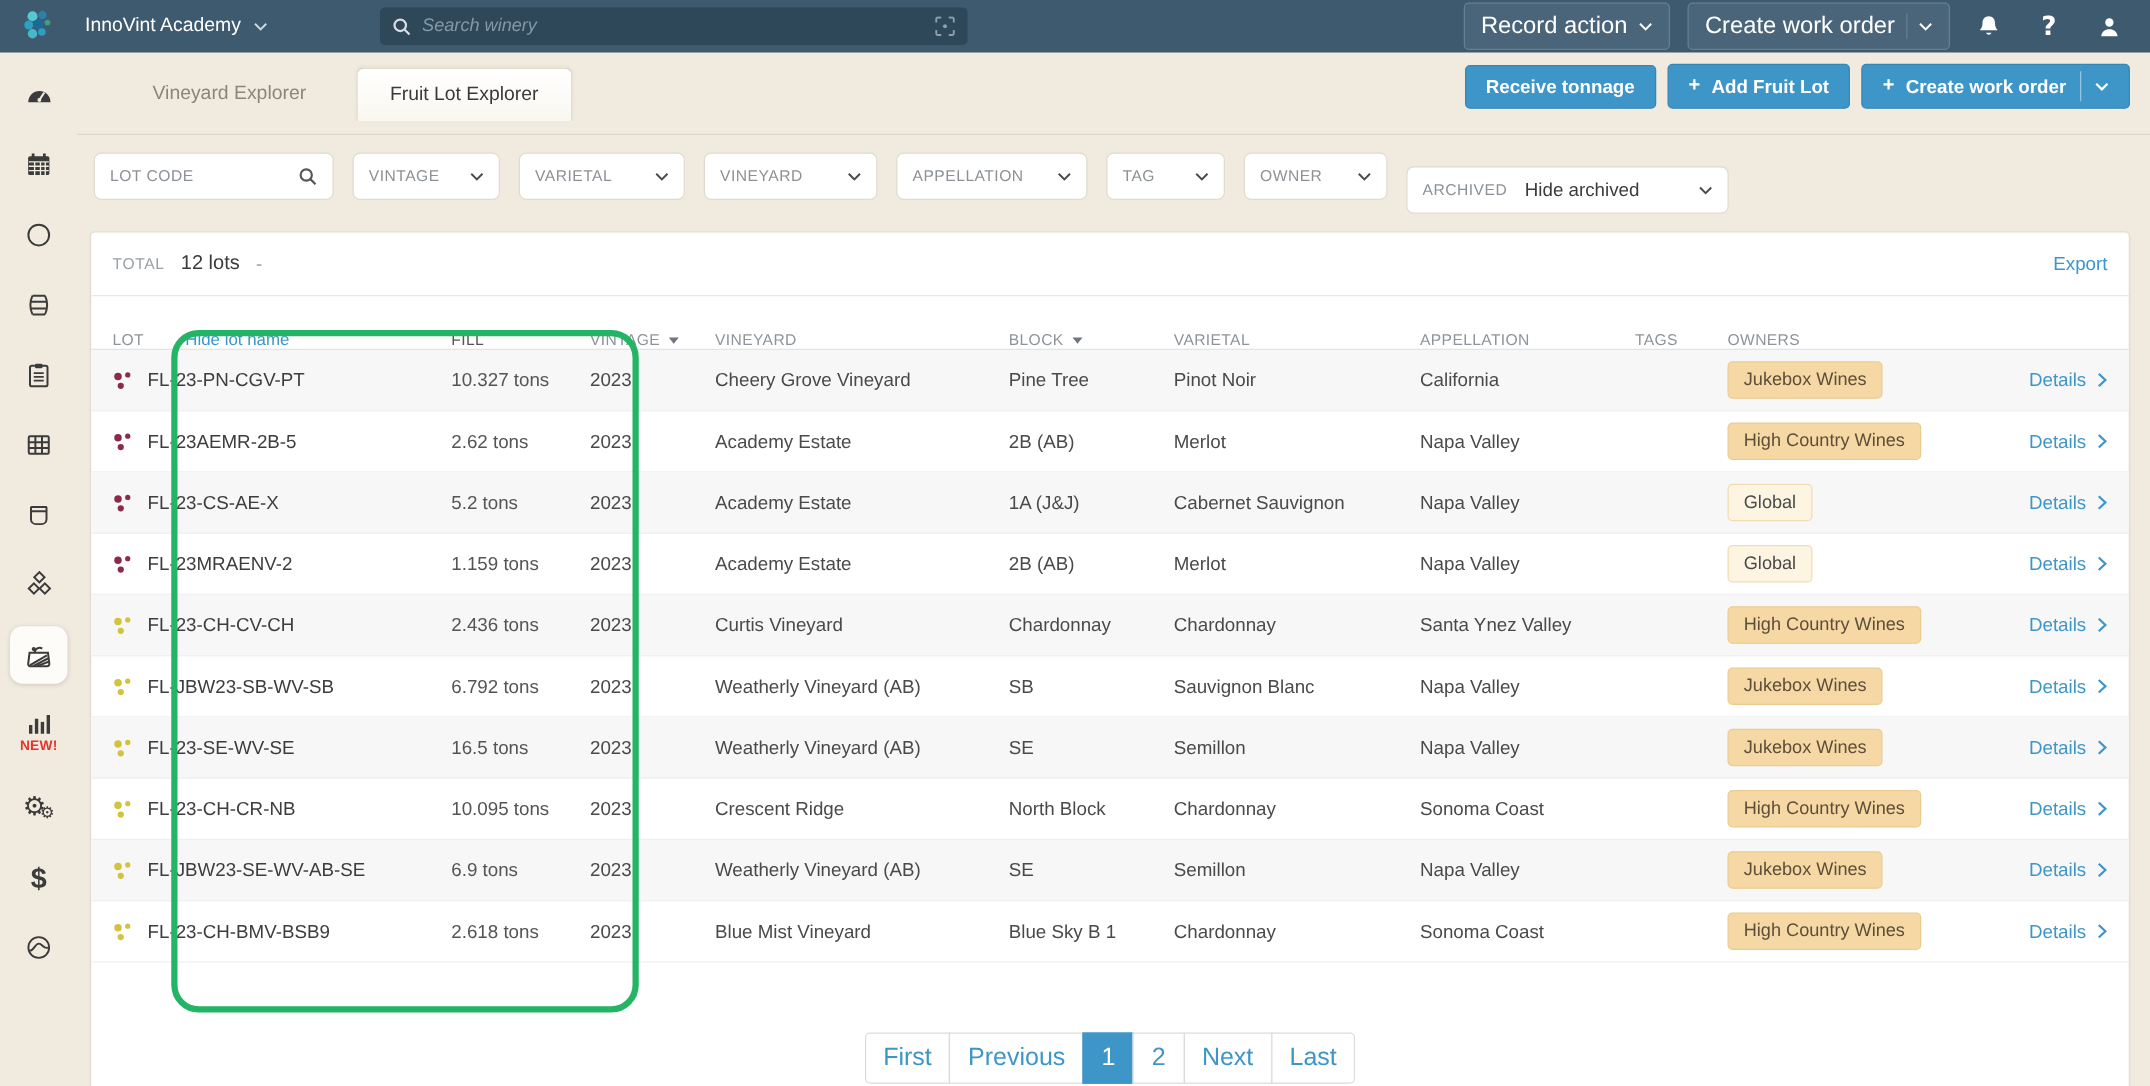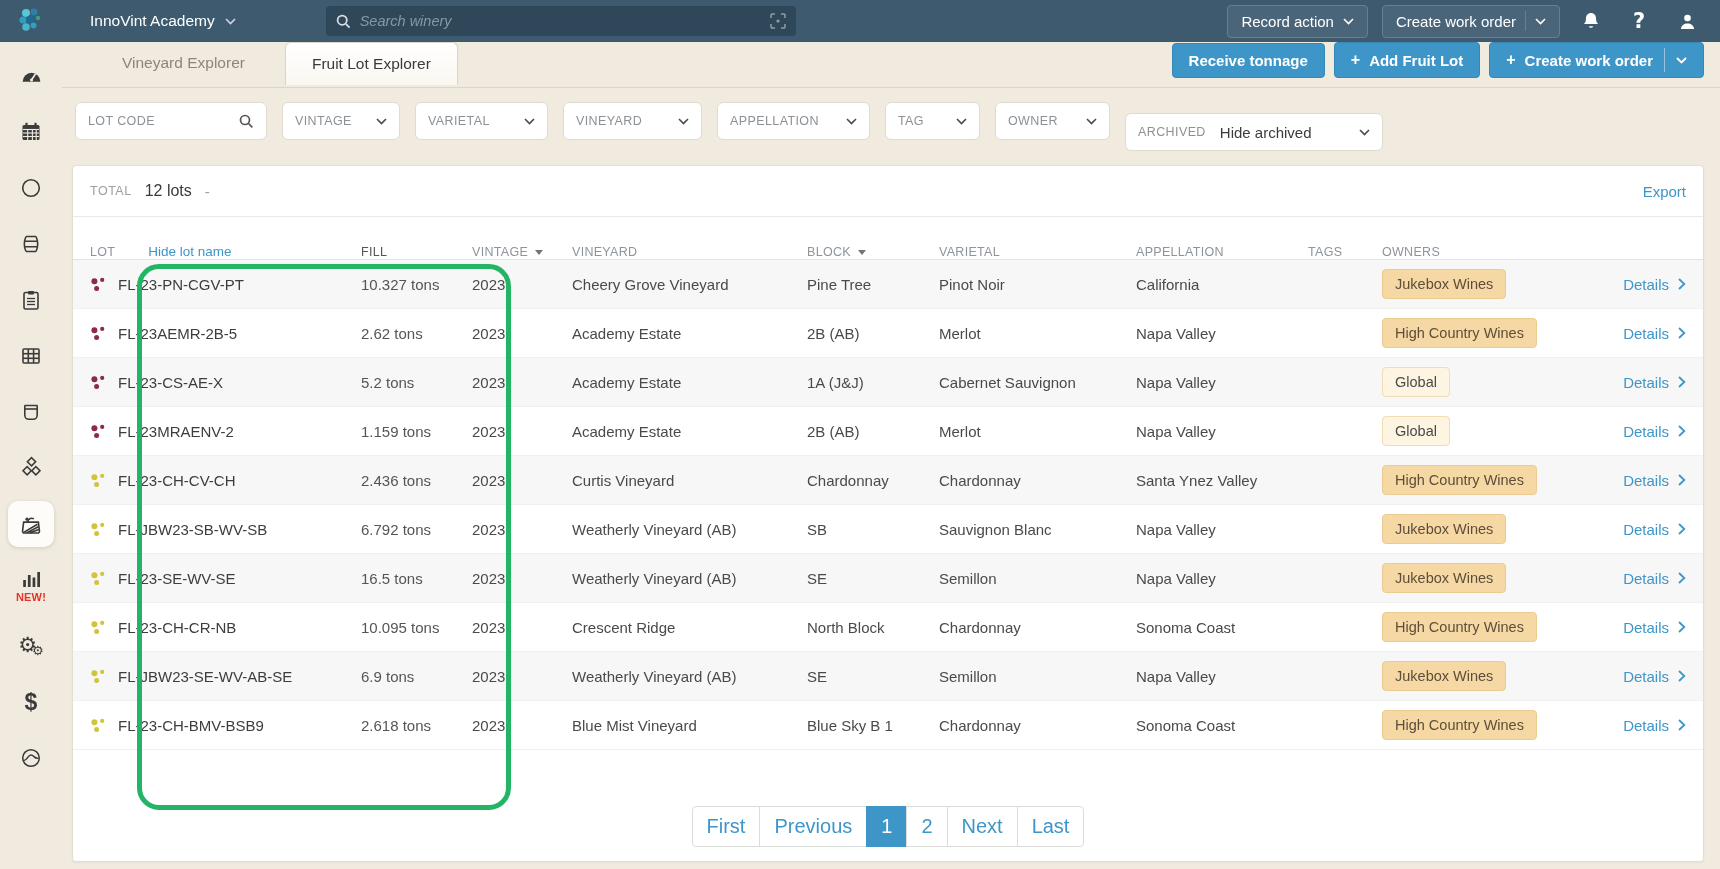--- a/index.html
+++ b/index.html
@@ -4,29 +4,29 @@
 <style>
   * { box-sizing: border-box; margin: 0; padding: 0; }
   html,body { width:1720px; height:869px; overflow:hidden; background:#f1ebdf;
     font-family:"Liberation Sans","DejaVu Sans",sans-serif; color:#474747; }
 
   
   .topbar { height:42px; background:#3e5a6e; display:flex; align-items:center;
     padding:0 16px 0 16px; gap:12px; position:relative; z-index:20; }
   .logo { width:30px; height:30px; flex:0 0 auto; }
   .winery-switch { display:flex; align-items:center; gap:10px; color:#fff;
-    font-size:15.5px; margin-left:32px; cursor:pointer; }
+    font-size:15.5px; margin-left:10px; cursor:pointer; }
   .tb-search { width:470px; height:30px; background:#2e4759; border-radius:4px;
     display:flex; align-items:center; padding:0 10px; gap:9px; margin-left:78px; }
   .tb-search input { flex:1; background:transparent; border:none; outline:none;
     color:#d9e2e8; font-size:14.5px; font-style:italic; font-family:inherit; }
   .tb-search input::placeholder { color:#8499a7; font-style:italic; }
   .tb-right { margin-left:auto; display:flex; align-items:center; gap:14px; }
   .tb-btn { background:#4a657a; border:1px solid #648092; border-radius:4px;
-    color:#fff; font-size:15px; padding:7px 13px; display:flex; align-items:center;
+    color:#fff; font-size:19px; padding:7px 13px; display:flex; align-items:center;
     gap:9px; cursor:pointer; white-space:nowrap; }
   .tb-btn .divider { width:1px; height:20px; background:#648092; margin:-4px 0; }
   .tb-icon { width:34px; display:flex; justify-content:center; align-items:center; cursor:pointer; }
   .help-glyph { color:#fff; font-size:21px; font-weight:bold; font-family:"DejaVu Sans",sans-serif; }
 
   
   .shell { display:flex; height:827px; }
   .sidebar { width:62px; flex:0 0 62px; display:flex; flex-direction:column;
     align-items:center; padding-top:6px; }
   .side-item { height:56px; width:62px; display:flex; flex-direction:column;
@@ -37,21 +37,21 @@
   .side-chart { height:66px; }
   .new-badge { color:#e8332a; font-weight:bold; font-size:11px; letter-spacing:.2px; margin-top:2px; }
   .gear-wrap { display:flex; align-items:flex-start; color:#3b3b3b; font-family:"DejaVu Sans",sans-serif; }
   .gear-big { font-size:21px; line-height:21px; }
   .gear-small { font-size:13px; line-height:13px; margin-left:-5px; margin-top:9px; }
   .dollar-glyph { font-size:23px; font-weight:600; color:#3b3b3b; }
 
   
   .main { flex:1; position:relative; }
 
-  .tabrow { height:46px; display:flex; align-items:flex-start;
+  .tabrow { height:66px; display:flex; align-items:center;
     border-bottom:1px solid #ddd6c8; padding:0 16px 0 34px; }
   .tab { font-size:15.5px; padding:12px 26px; color:#8d8678; cursor:pointer; white-space:nowrap; }
   .tab.active { background:linear-gradient(#ffffff,#faf7f0); color:#3a3a3a;
     border:1px solid #ddd6c8; border-bottom:none; border-radius:6px 6px 0 0;
     margin-bottom:-1px; margin-left:14px; box-shadow:0 -1px 2px rgba(0,0,0,.05); }
   .tab-actions { margin-left:auto; display:flex; gap:9px; align-items:center; margin-bottom:11px; }
   .blue-btn { background:#3e96c8; border:1px solid #3587b7; color:#fff; border-radius:4px;
     padding:8px 16px; font-size:15px; font-weight:600; display:flex; align-items:center;
     gap:9px; cursor:pointer; white-space:nowrap; }
   .blue-btn .divider { width:1px; height:24px; background:rgba(255,255,255,.45); margin:-5px 2px; }

